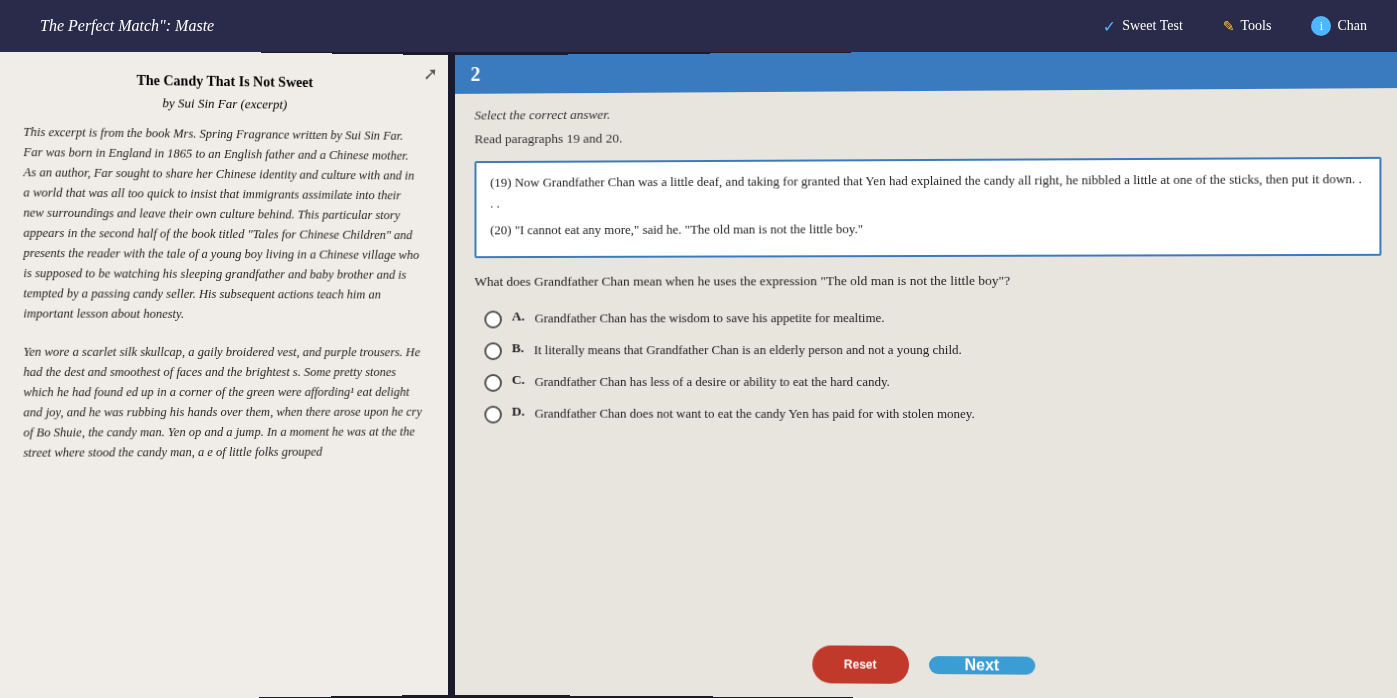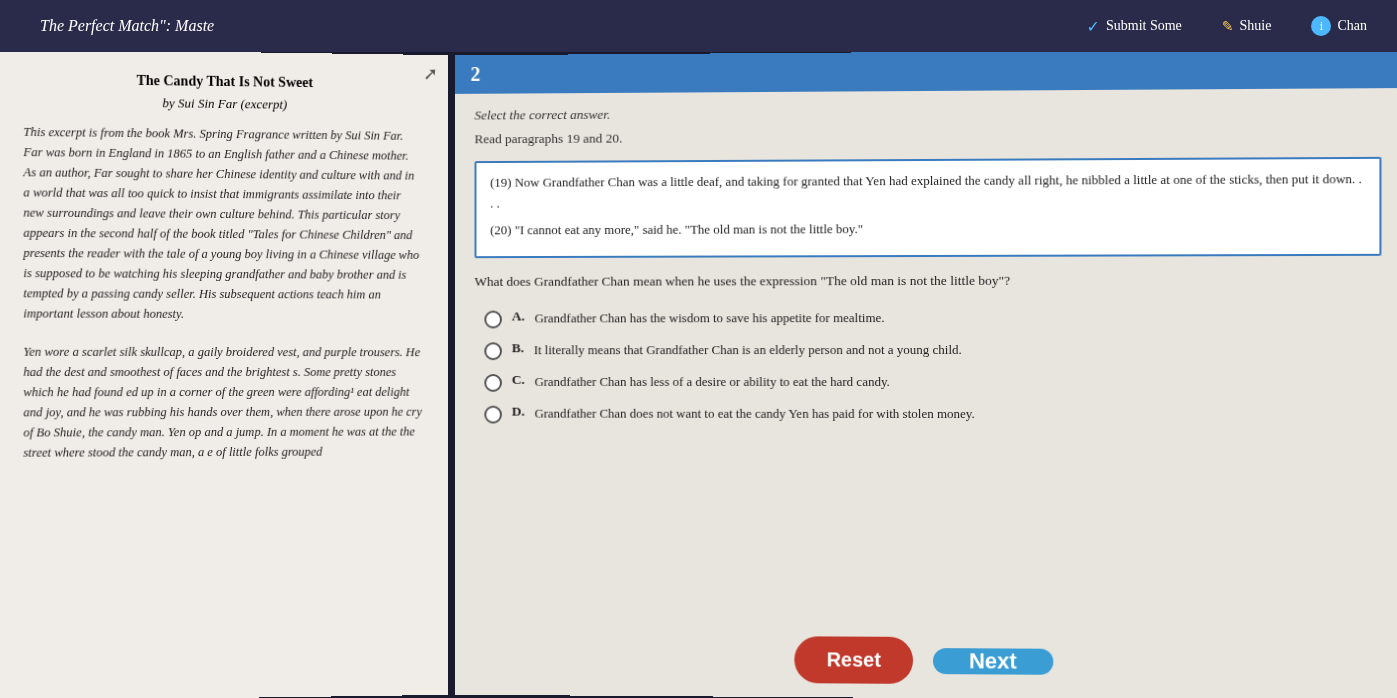--- a/index.html
+++ b/index.html
@@ -228,48 +228,48 @@
       padding: 14px 20px;
       background: #e8e4de;
     }
 
     .reset-btn {
       background: #c0392b;
       color: white;
       border: none;
       padding: 12px 32px;
       border-radius: 25px;
-      font-size: 20px;
+      font-size: 12px;
       font-weight: bold;
       cursor: pointer;
     }
 
     .next-btn {
       background: #3a9dd4;
       color: white;
       border: none;
       padding: 0 36px;
       border-radius: 25px;
-      font-size: 22px;
+      font-size: 16px;
       font-weight: bold;
       cursor: pointer;
     }
   </style>
 </head>
 <body>
 
 <div class="header">
   <span class="header-title">The Perfect Match": Maste</span>
   <div class="header-btn">
     <span class="icon-check">✓</span>
-    <span>Submit Some</span>
+    <span>Sweet Test</span>
   </div>
   <div class="header-btn">
     <span class="icon-tools">✎</span>
-    <span>Shuie</span>
+    <span>Tools</span>
   </div>
   <div class="header-btn">
     <span class="icon-circle">i</span>
     <span>Chan</span>
   </div>
 </div>
 
 <div class="main-content">
 
   <div class="passage-panel">

